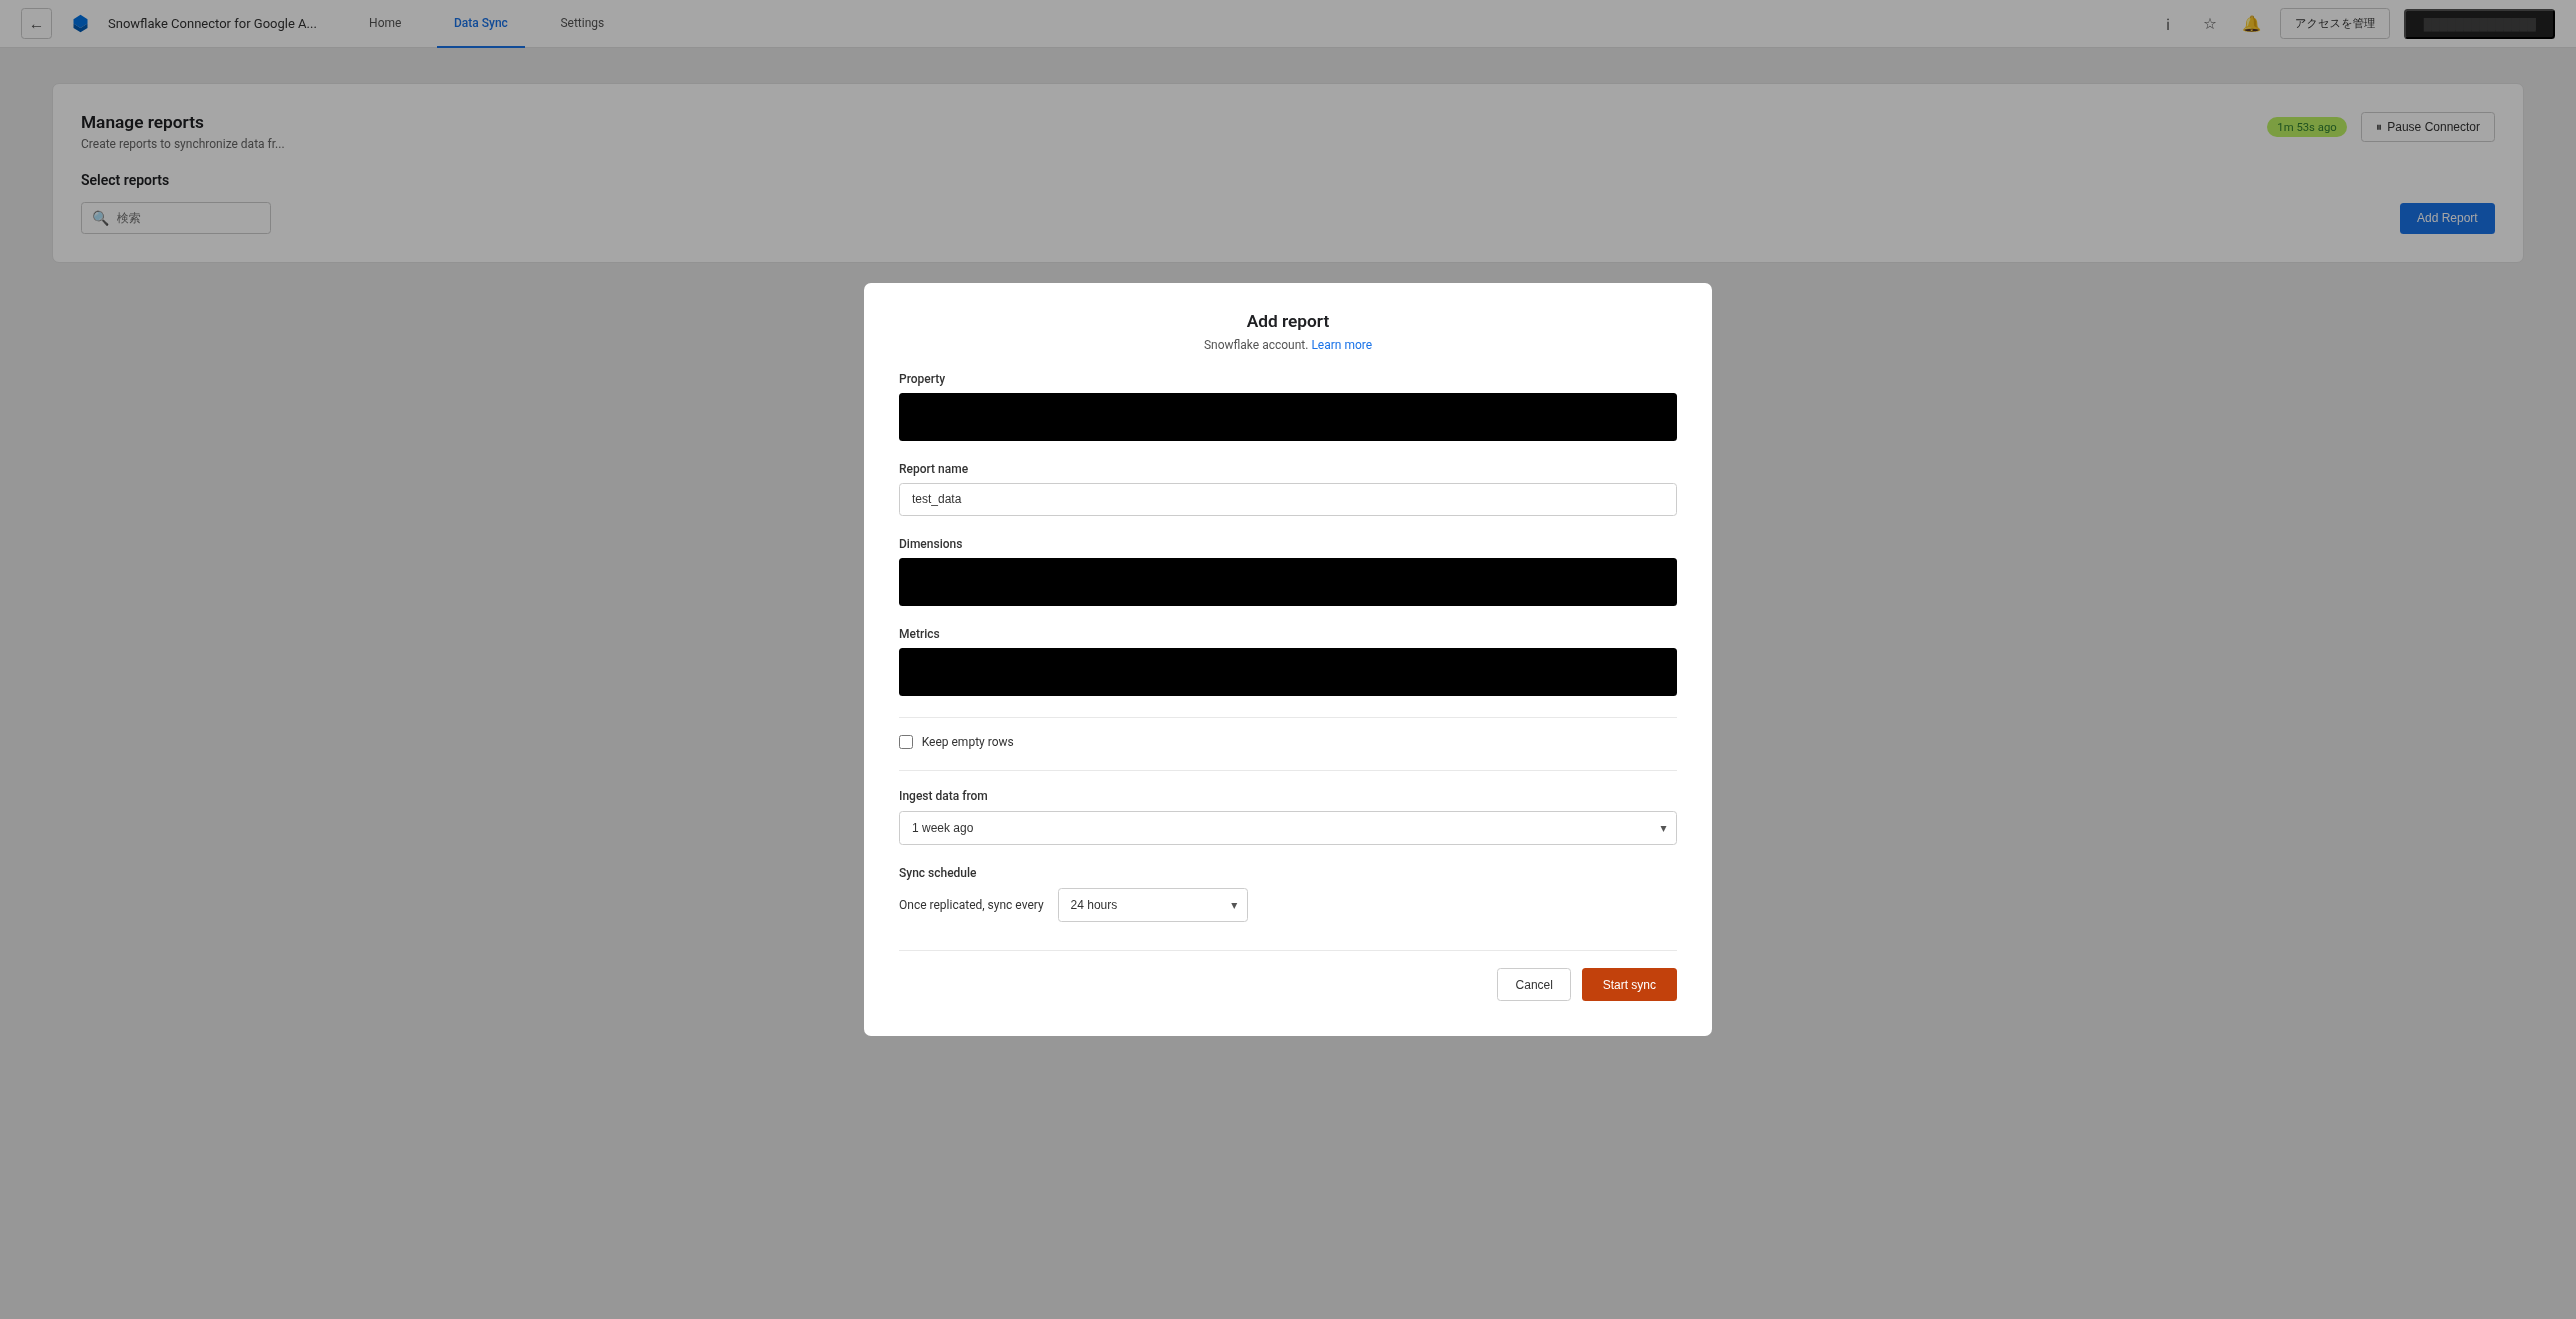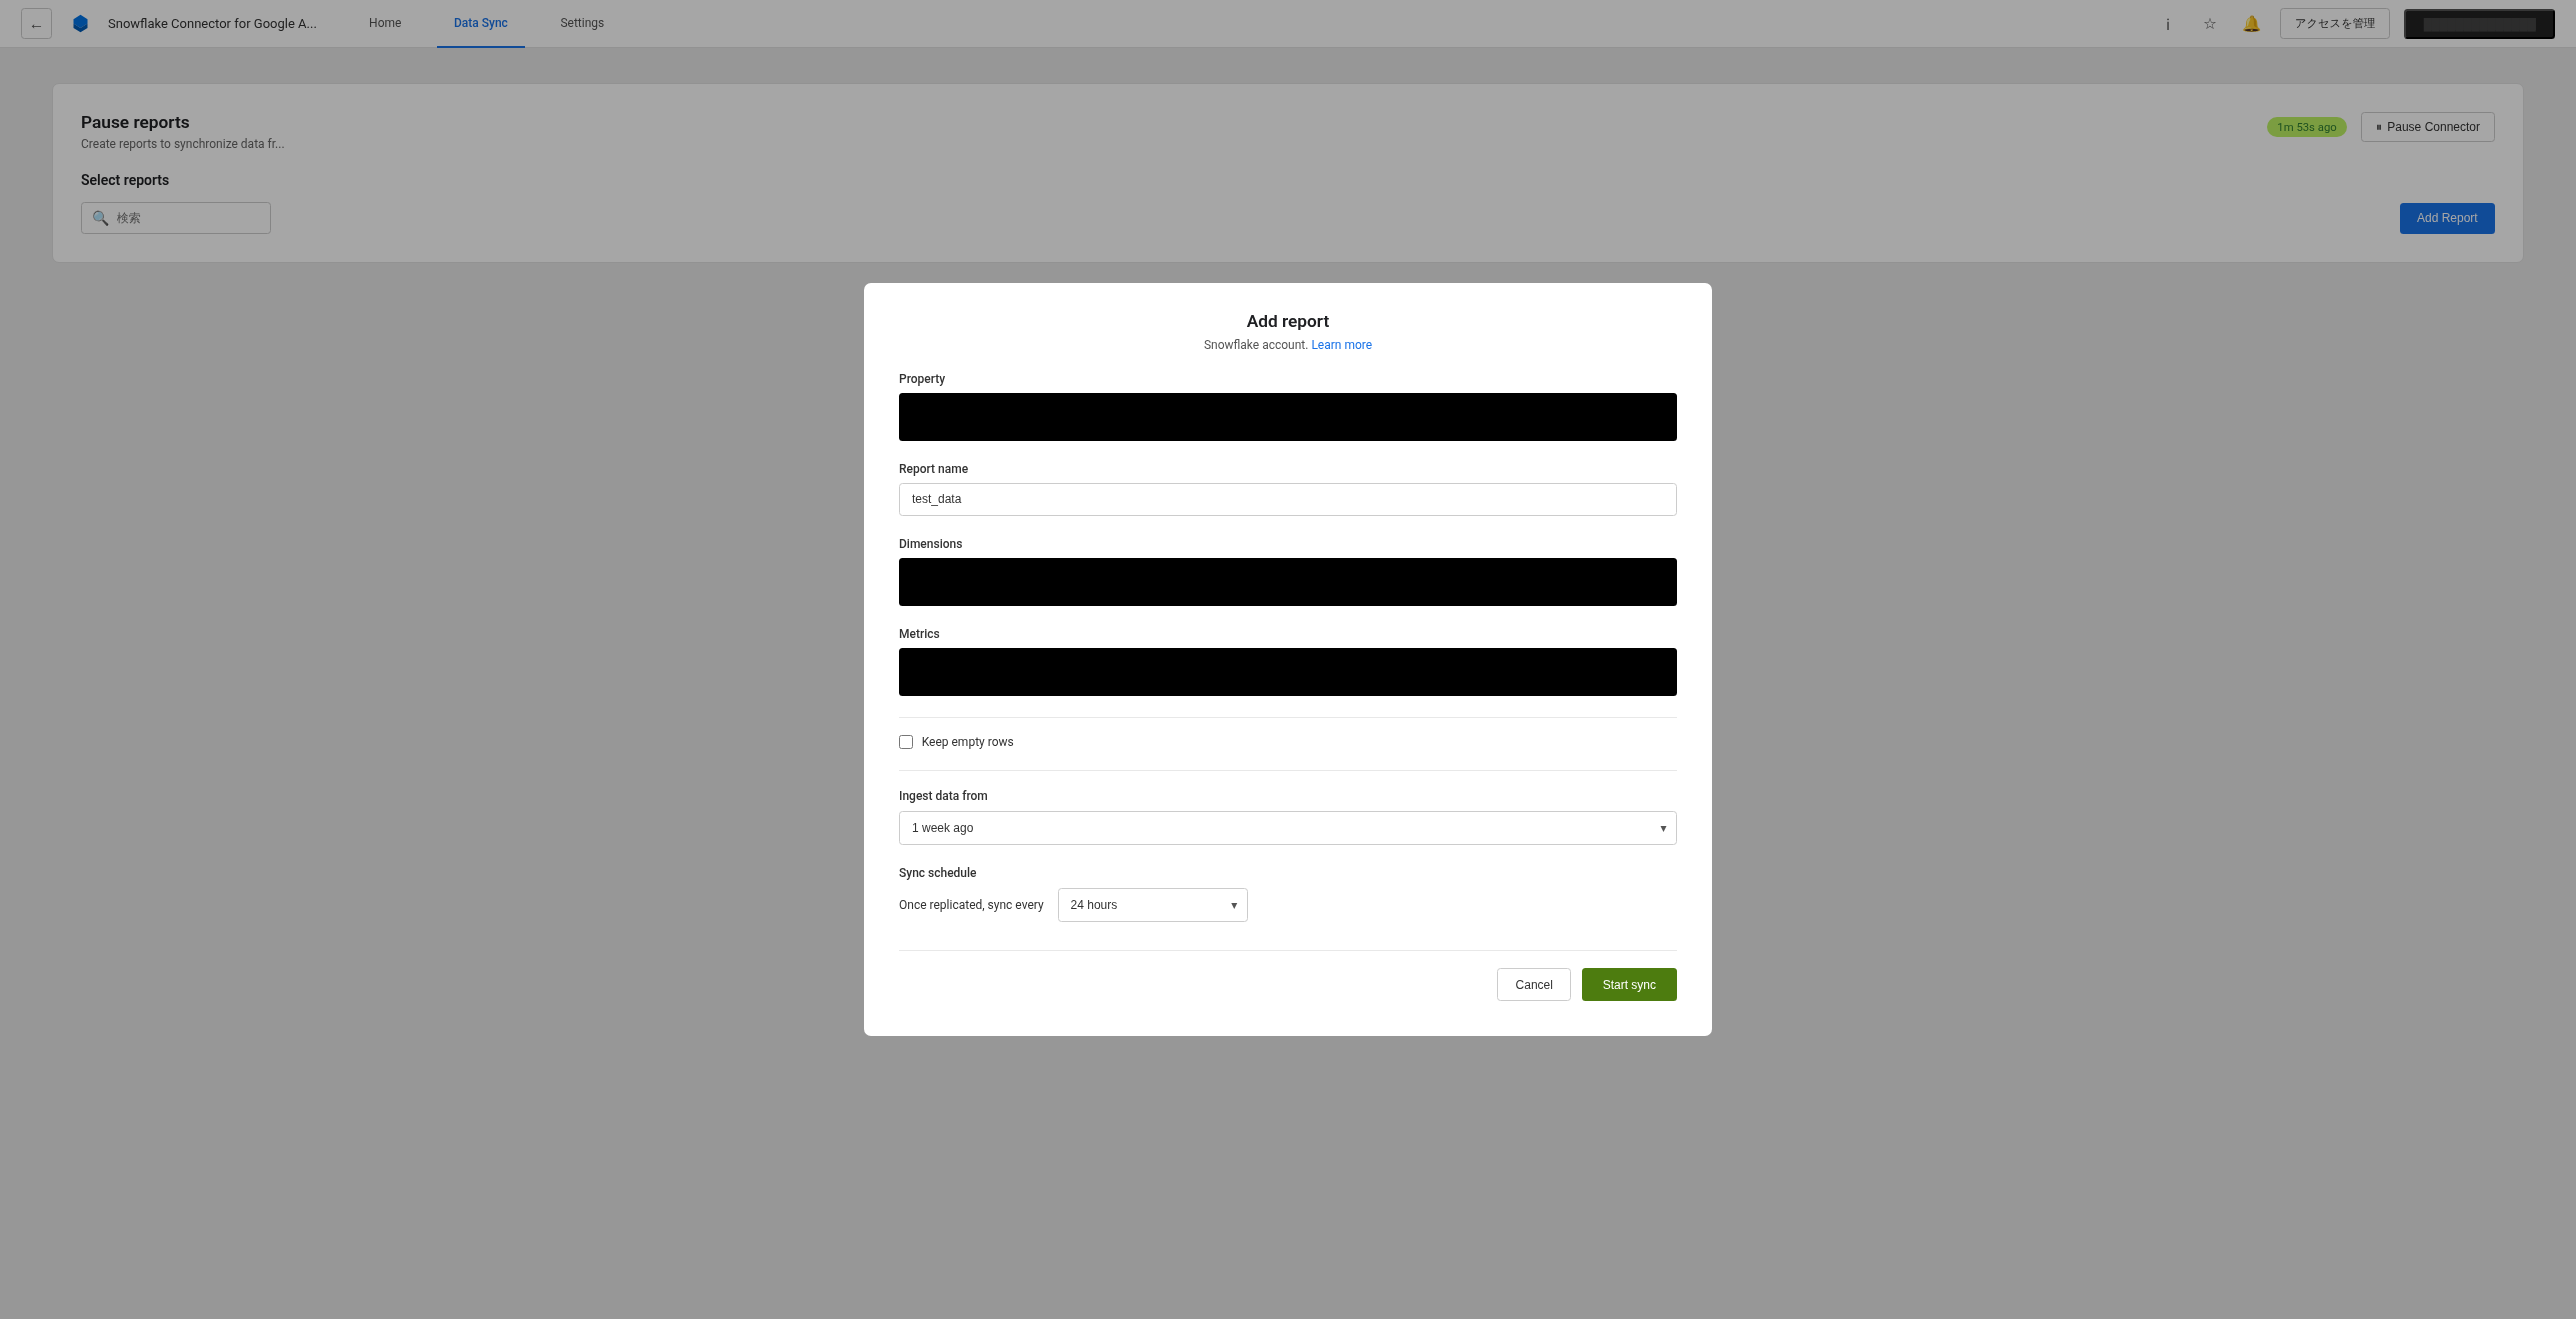--- a/index.html
+++ b/index.html
@@ -348,21 +348,21 @@
       padding: 8.7px 17.3px;
       border: 0.9px solid #ccc;
       border-radius: 3.5px;
       background: #fff;
       font-size: 12px;
       color: #333;
       cursor: pointer;
     }
     .start-sync-btn {
       padding: 8.7px 21px;
-      background: #4d7c0f;
+      background: #c2410c;
       color: #fff;
       border: none;
       border-radius: 3.5px;
       font-size: 12px;
       cursor: pointer;
       font-weight: 500;
     }
 
     
     .logo-shape {
@@ -403,21 +403,21 @@
     <button class="nav-user-btn">
       <span style="background:#444;color:#444;">██████████████</span>
     </button>
   </div>
 </div>
 
 <div class="main-content">
   <div class="reports-card">
     <div class="reports-card-header">
       <div>
-        <div class="reports-card-title">Pause reports</div>
+        <div class="reports-card-title">Manage reports</div>
         <div class="reports-card-desc">Create reports to synchronize data fr...</div>
       </div>
       <div class="reports-card-actions">
         <span class="status-badge">1m 53s ago</span>
         <button class="pause-btn">
           <span>⏸</span>
           <span>Pause Connector</span>
         </button>
       </div>
     </div>

